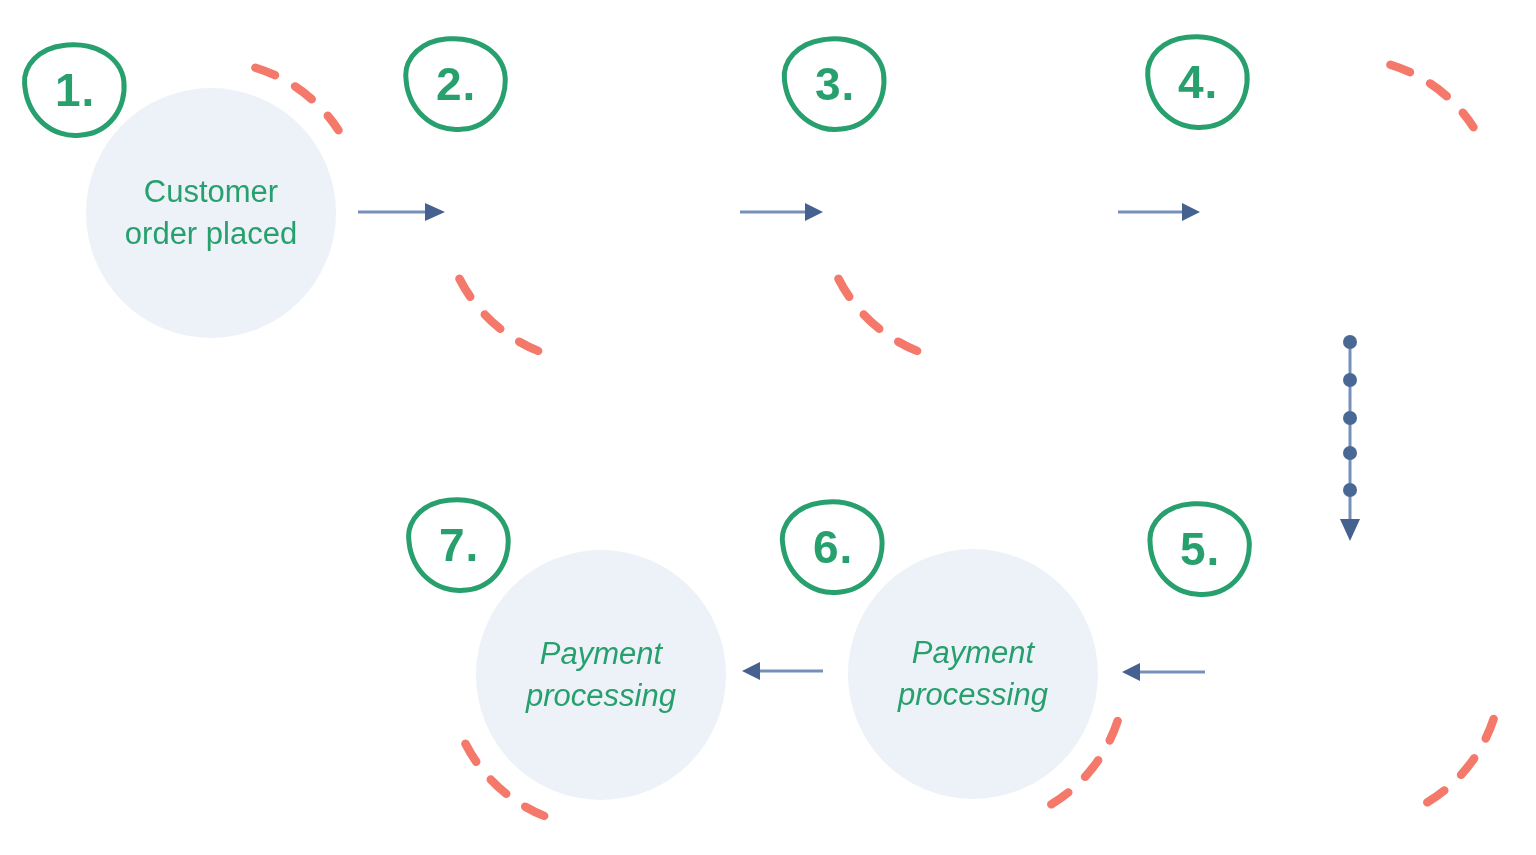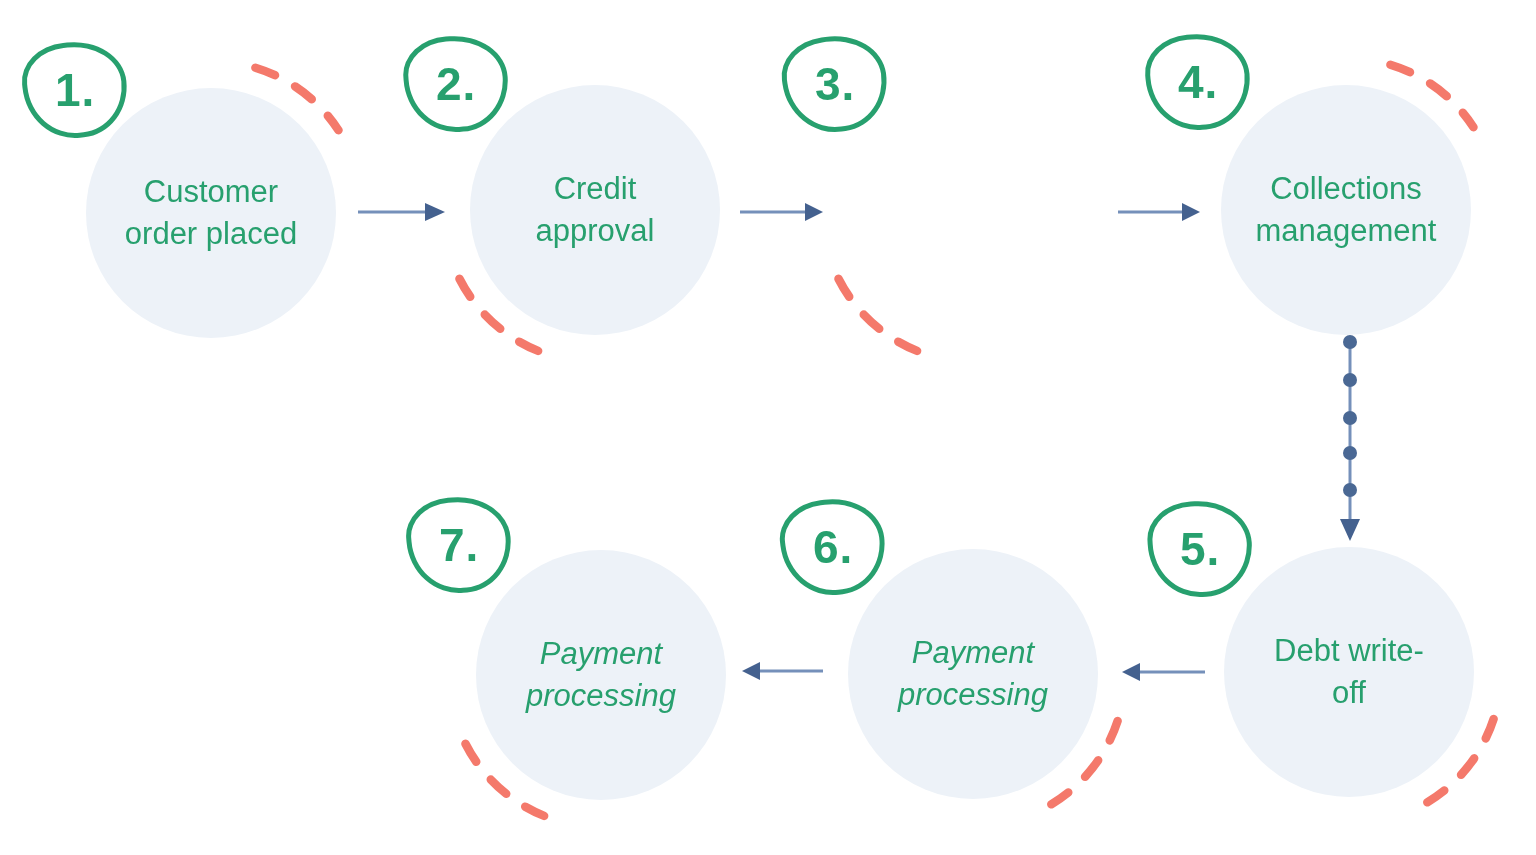--- a/index.html
+++ b/index.html
@@ -100,41 +100,32 @@
     <path class="dash-arc" d="M 544.1,815.9 A 152,152 0 0 1 464.4,741.6"></path>
   </svg>
 
   <div class="bubble" style="left:86px;top:88px;">
     <span class="label w200">Customer order placed</span>
   </div>
   <div class="badge" style="left:23px;top:42px;transform:rotate(-6deg);">
     <span class="num" style="transform:rotate(6deg);">1.</span>
   </div>
 
-  <div class="bubble" style="left:470px;top:85px;">
-    <span class="label w150">Credit approval</span>
-  </div>
   <div class="badge" style="left:404px;top:36px;transform:rotate(-4deg);">
     <span class="num" style="transform:rotate(4deg);">2.</span>
   </div>
 
   <div class="badge" style="left:783px;top:36px;transform:rotate(-8deg);">
     <span class="num" style="transform:rotate(8deg);">3.</span>
   </div>
 
-  <div class="bubble" style="left:1221px;top:85px;">
-    <span class="label w230">Collections management</span>
-  </div>
   <div class="badge" style="left:1146px;top:34px;transform:rotate(-5deg);">
     <span class="num" style="transform:rotate(5deg);">4.</span>
   </div>
 
-  <div class="bubble" style="left:1224px;top:547px;">
-    <span class="label w150">Debt write-off</span>
-  </div>
   <div class="badge" style="left:1148px;top:501px;transform:rotate(-3deg);">
     <span class="num" style="transform:rotate(3deg);">5.</span>
   </div>
 
   <div class="bubble" style="left:848px;top:549px;">
     <span class="label w170">Payment processing</span>
   </div>
   <div class="badge" style="left:781px;top:499px;transform:rotate(-7deg);">
     <span class="num" style="transform:rotate(7deg);">6.</span>
   </div>

